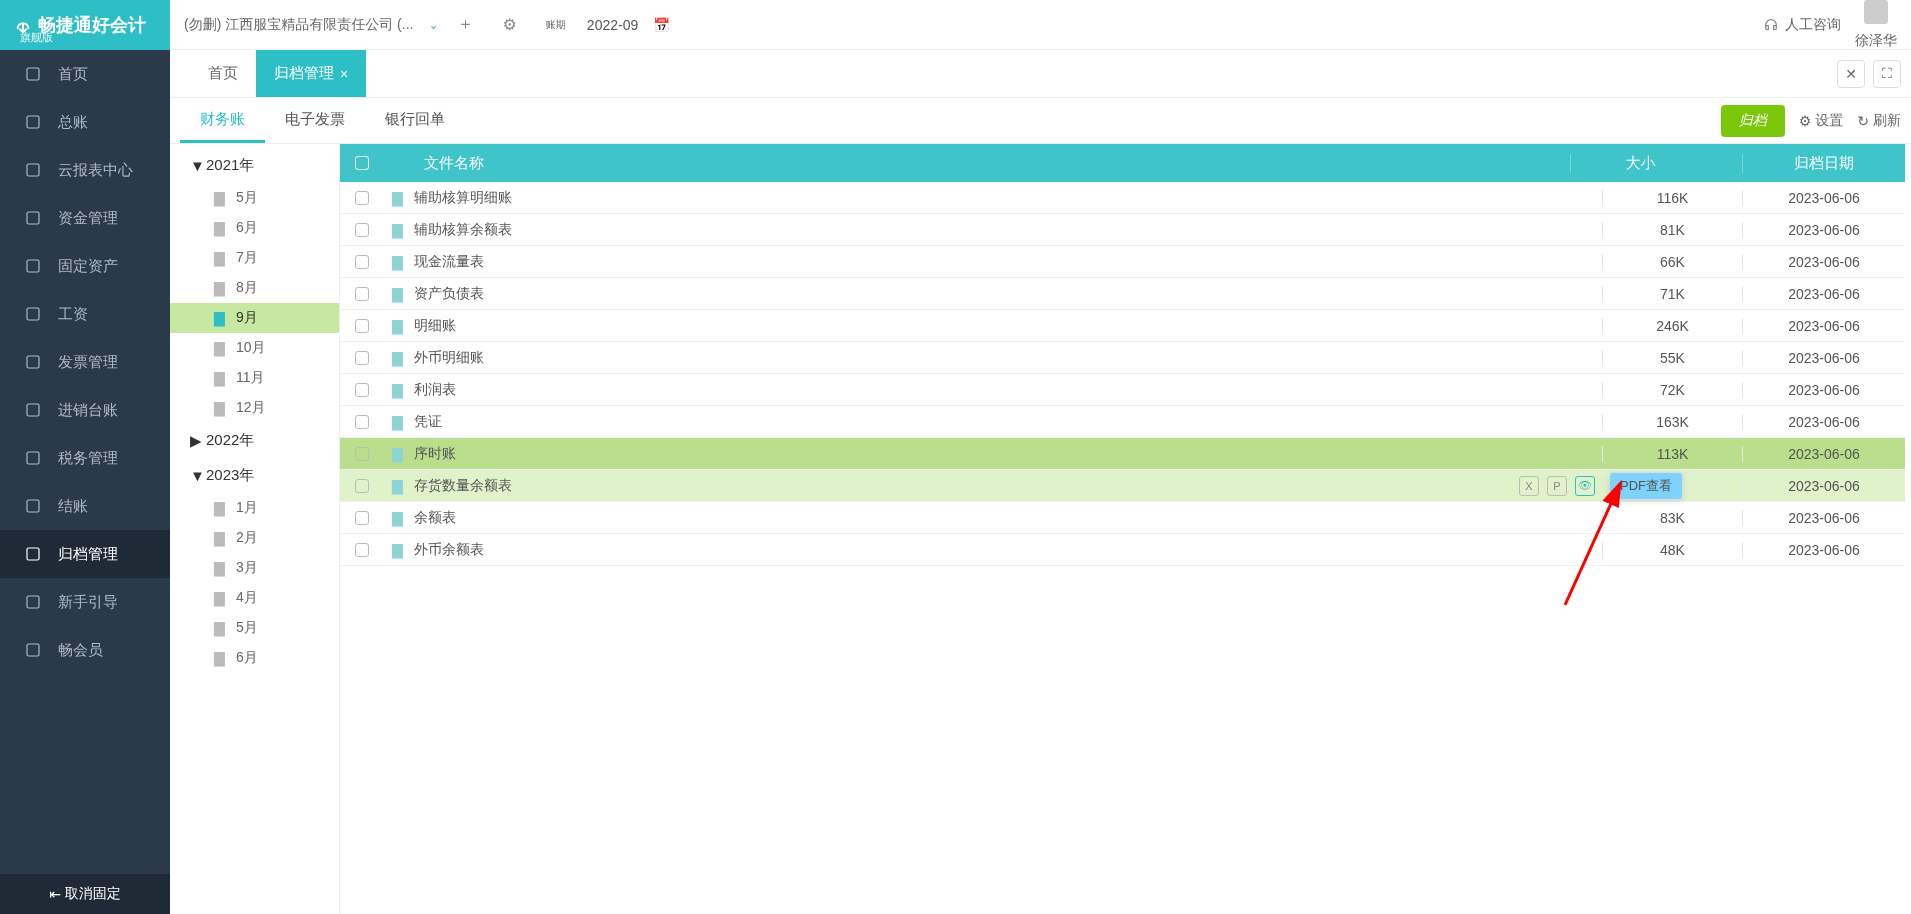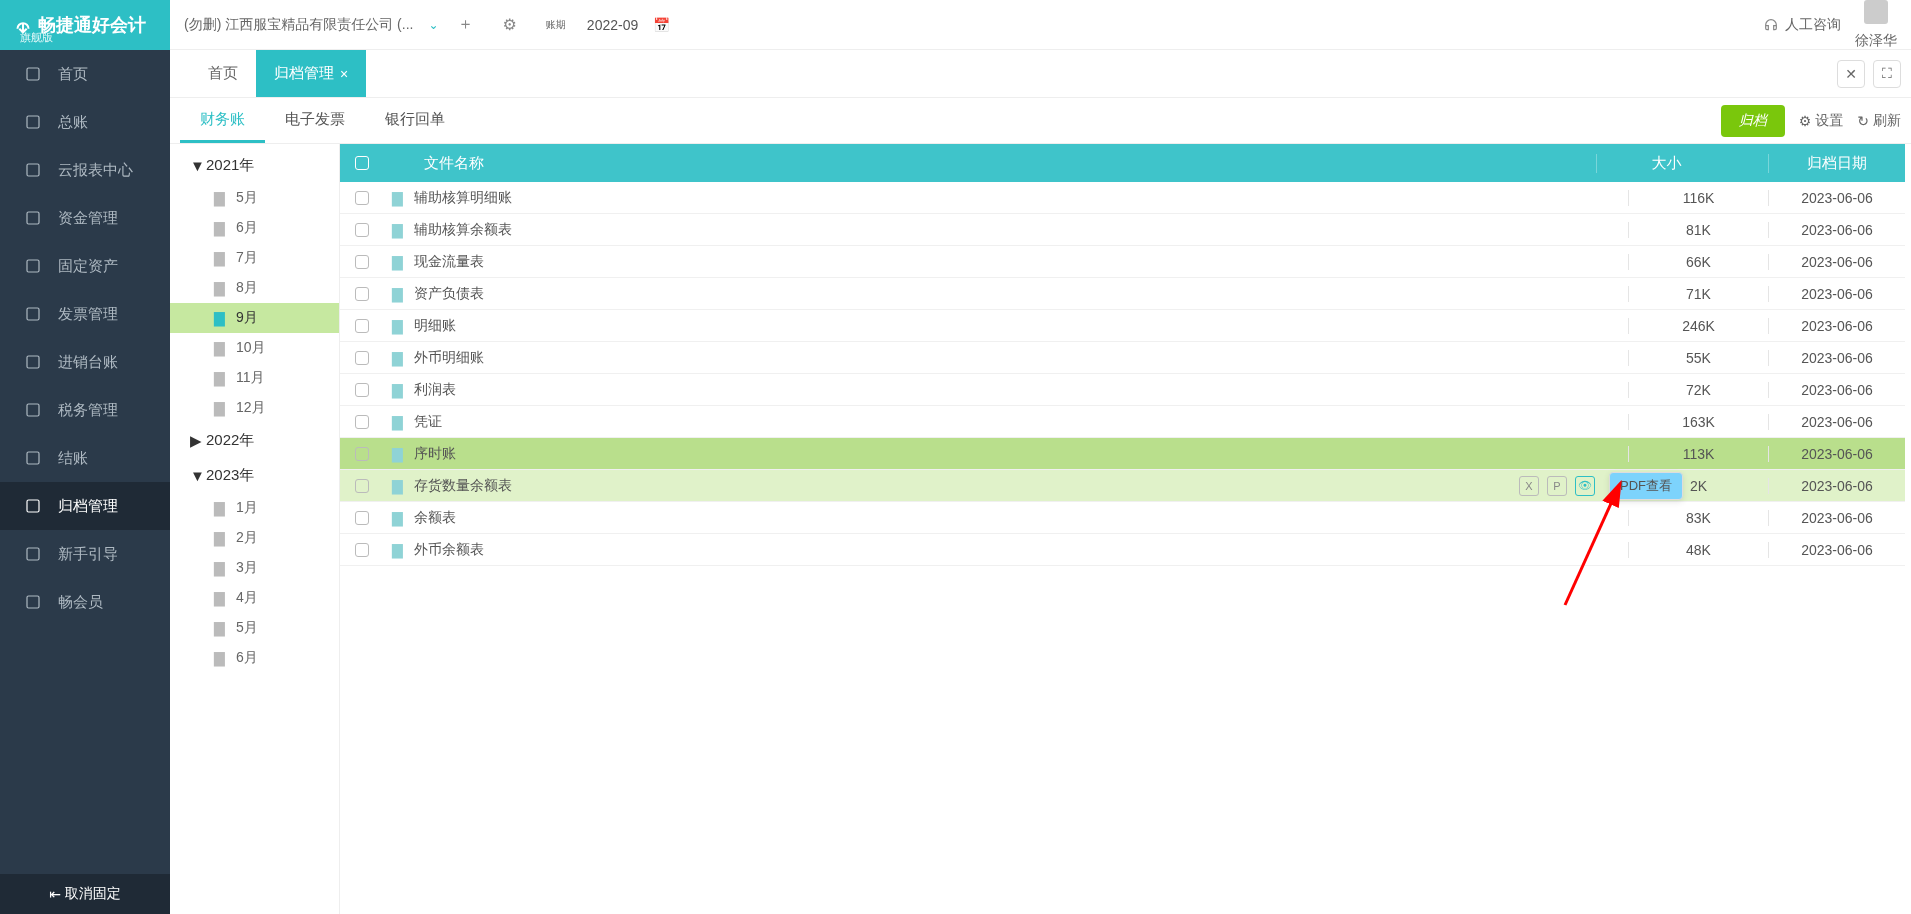--- a/index.html
+++ b/index.html
@@ -56,21 +56,21 @@
 .tree-month.active { background: #c6e8a0; color: #333; }
 .tree-month .ficon { color: #bbb; width: 14px; }
 .tree-month.active .ficon { color: #2dbfc5; }
 
 
 .table-panel { flex: 1; padding: 0 6px 0 0; overflow-y: auto; }
 .tbl-header { background: #3fc4ca; color: #fff; height: 38px; display: flex; align-items: center; font-size: 15px; gap: 32px; }
 .col-chk { width: 44px; display: flex; justify-content: center; }
 .col-name { flex: 1; padding-left: 8px; display: flex; align-items: center; gap: 8px; }
 .col-size { width: 140px; text-align: center; border-left: 1px solid #e5e5e5; }
-.col-date { width: 137px; text-align: center; border-left: 1px solid #e5e5e5; }
+.col-date { width: 163px; text-align: center; border-left: 1px solid #e5e5e5; }
 .tbl-header .col-size, .tbl-header .col-date { border-left: 1px solid rgba(255,255,255,0.3); }
 .tbl-row { height: 32px; display: flex; align-items: center; font-size: 14px; color: #555; border-bottom: 1px solid #f0f0f0; position: relative; }
 .tbl-row.hl-dark { background: #b9df8c; }
 .tbl-row.hl-light { background: #e0f2c9; }
 .tbl-row .ficon { color: #8fd3d6; width: 14px; }
 .chk { width: 14px; height: 14px; border: 1px solid #bbb; border-radius: 3px; display: inline-block; cursor: pointer; }
 .tbl-header .chk { border-color: #fff; }
 .row-icons { position: absolute; right: 310px; display: flex; gap: 8px; color: #888; }
 .row-icons span { width: 20px; height: 20px; border: 1px solid #bbb; border-radius: 3px; display: flex; align-items: center; justify-content: center; font-size: 11px; cursor: pointer; }
 .row-icons span.active { border-color: #2dbfc5; color: #2dbfc5; }
@@ -123,20 +123,28 @@
         </span>
         <span>资金管理</span>
       </div>
       <div class="nav-item">
         <span class="nav-icon">
           <svg viewBox="0 0 24 24">
             <rect x="4" y="4" width="16" height="16" rx="2"></rect>
           </svg>
         </span>
         <span>固定资产</span>
+      </div>
+      <div class="nav-item">
+        <span class="nav-icon">
+          <svg viewBox="0 0 24 24">
+            <rect x="4" y="4" width="16" height="16" rx="2"></rect>
+          </svg>
+        </span>
+        <span>工资</span>
       </div>
       <div class="nav-item">
         <span class="nav-icon">
           <svg viewBox="0 0 24 24">
             <rect x="4" y="4" width="16" height="16" rx="2"></rect>
           </svg>
         </span>
         <span>发票管理</span>
       </div>
       <div class="nav-item">

